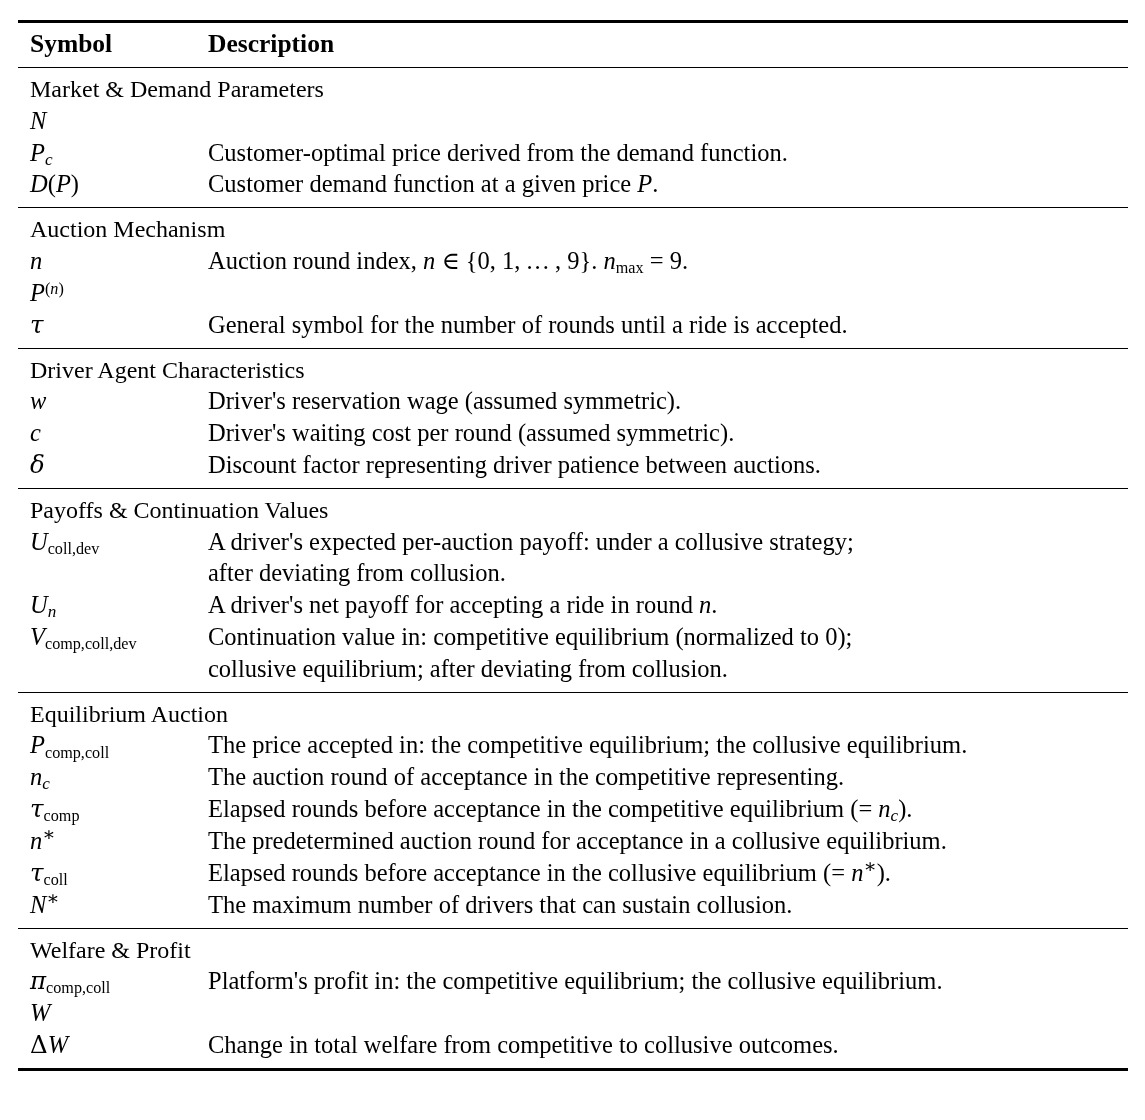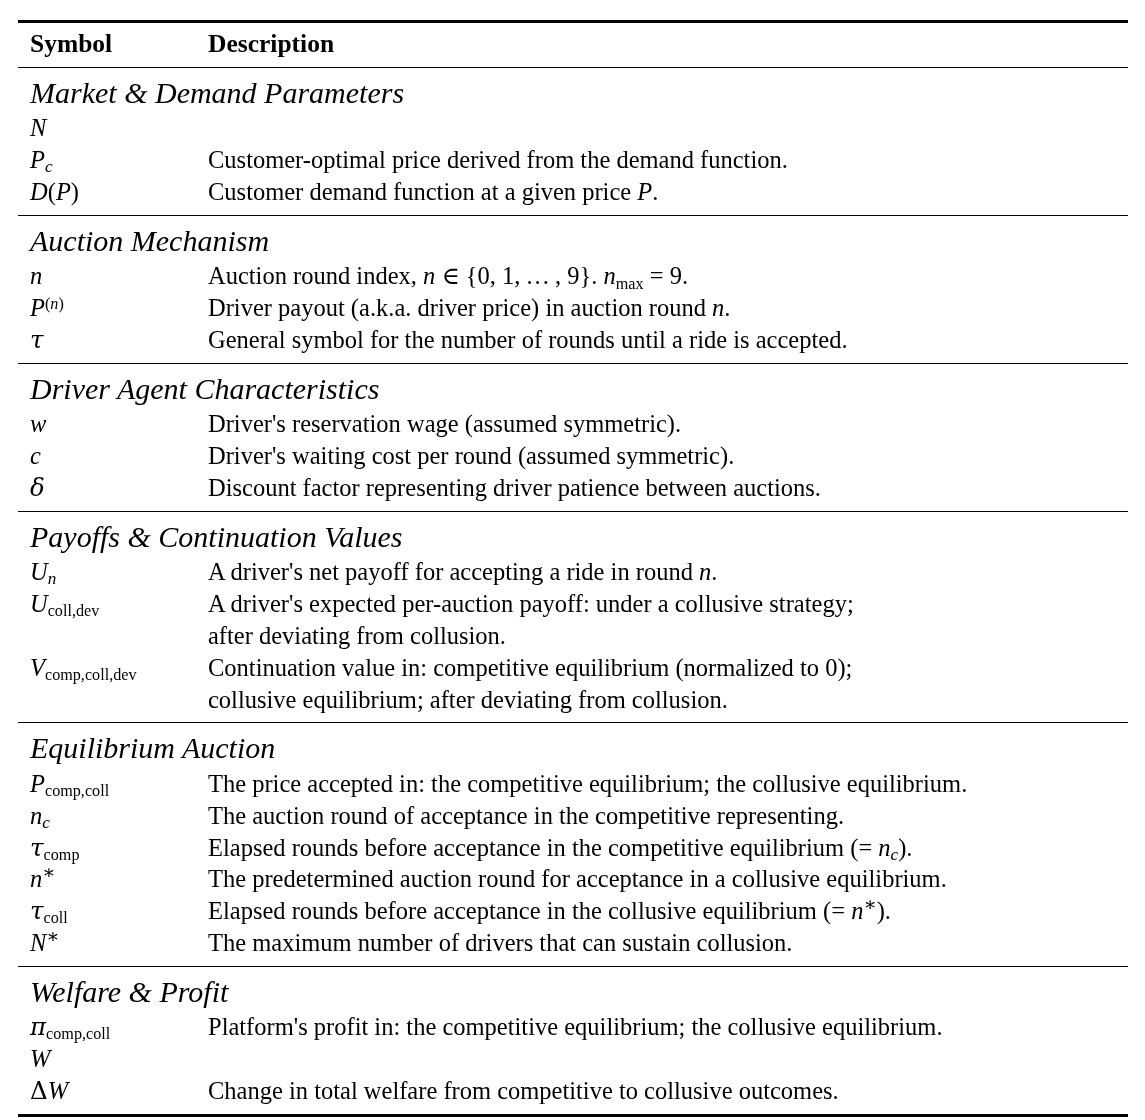--- a/index.html
+++ b/index.html
@@ -49,22 +49,21 @@
   .th {
     font-weight: bold;
     font-size: 25.5px;
     line-height: 1.1;
   }
   
   .section {
     padding: 6px 0 7px 0;
   }
   .section-title {
-    font-style: italic;
-    font-size: 30px;
+    font-size: 24px;
     line-height: 1.28;
     padding-left: 12px;
     white-space: nowrap;
   }
   .row {
     display: flex;
     align-items: baseline;
     line-height: 1.30;
   }
   .sym {
@@ -156,21 +155,20 @@
   <div class="section">
     <div class="section-title">Auction Mechanism</div>
 
     <div class="row">
       <div class="sym"><span class="mi">n</span></div>
       <div class="desc">Auction round index, <span class="mi">n</span> <span class="mo">∈</span> <span class="mo">{</span><span class="mn">0</span><span class="mo">,</span> <span class="mn">1</span><span class="mo">,</span> <span class="mo">. . .</span> <span class="mo">,</span> <span class="mn">9</span><span class="mo">}</span>. <span class="mi">n</span><sub class="rm">max</sub> <span class="mo">=</span> <span class="mn">9</span>.</div>
     </div>
 
     <div class="row">
       <div class="sym"><span class="mi">P</span><sup class="rm">(<span class="mi">n</span>)</sup></div>
-      <div class="desc">Driver payout (a.k.a. driver price) in auction round <span class="mi">n</span>.</div>
     </div>
 
     <div class="row">
       <div class="sym"><span class="greek">τ</span></div>
       <div class="desc">General symbol for the number of rounds until a ride is accepted.</div>
     </div>
   </div>
 
   <div class="rule-thin"></div>
 
@@ -190,35 +188,35 @@
     <div class="row">
       <div class="sym"><span class="greek">δ</span></div>
       <div class="desc">Discount factor representing driver patience between auctions.</div>
     </div>
   </div>
 
   <div class="rule-thin"></div>
 
   <div class="section">
     <div class="section-title">Payoffs &amp; Continuation Values</div>
-
-    <div class="row">
-      <div class="sym"><span class="mi">U</span><sub class="it">n</sub></div>
-      <div class="desc">A driver's net payoff for accepting a ride in round <span class="mi">n</span>.</div>
-    </div>
 
     <div class="row">
       <div class="sym"><span class="mi">U</span><sub class="rm">coll,dev</sub></div>
       <div class="desc">
         <span class="cont">A driver's expected per-auction payoff: under a collusive strategy;</span>
         <span class="cont">after deviating from collusion.</span>
       </div>
     </div>
 
     <div class="row">
+      <div class="sym"><span class="mi">U</span><sub class="it">n</sub></div>
+      <div class="desc">A driver's net payoff for accepting a ride in round <span class="mi">n</span>.</div>
+    </div>
+
+    <div class="row">
       <div class="sym"><span class="mi">V</span><sub class="rm">comp,coll,dev</sub></div>
       <div class="desc">
         <span class="cont">Continuation value in: competitive equilibrium (normalized to 0);</span>
         <span class="cont">collusive equilibrium; after deviating from collusion.</span>
       </div>
     </div>
   </div>
 
   <div class="rule-thin"></div>
 

